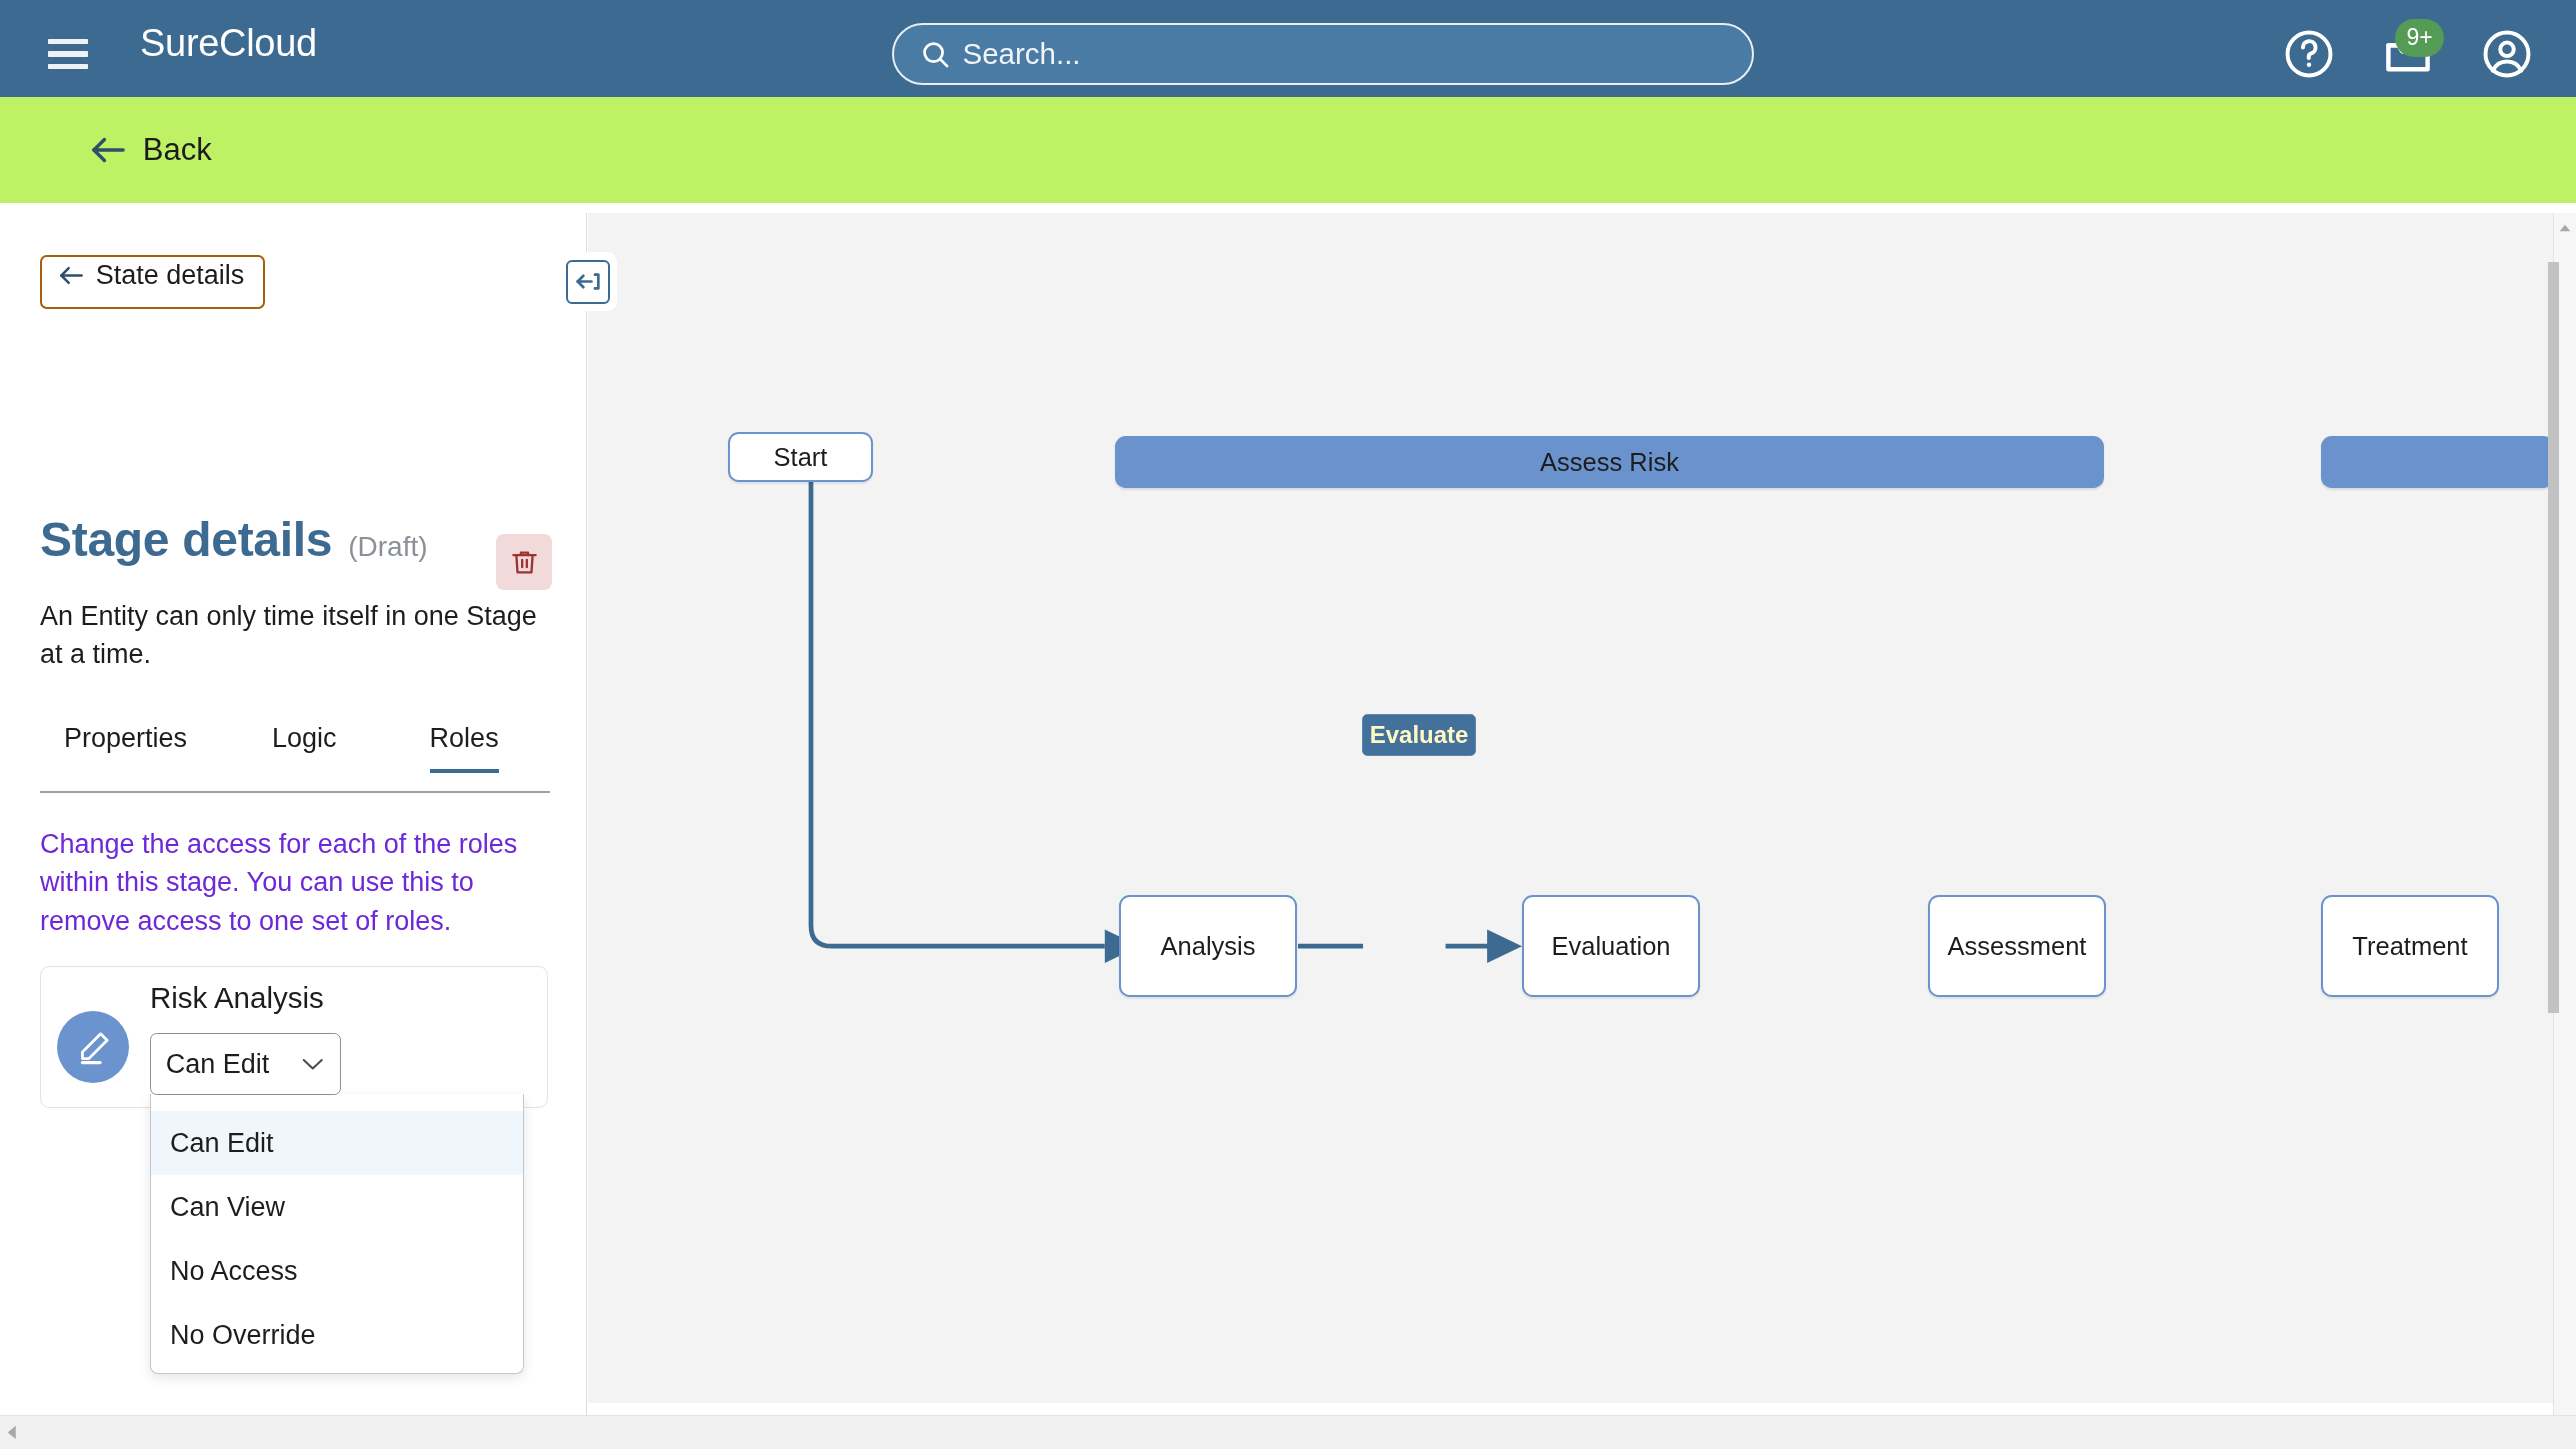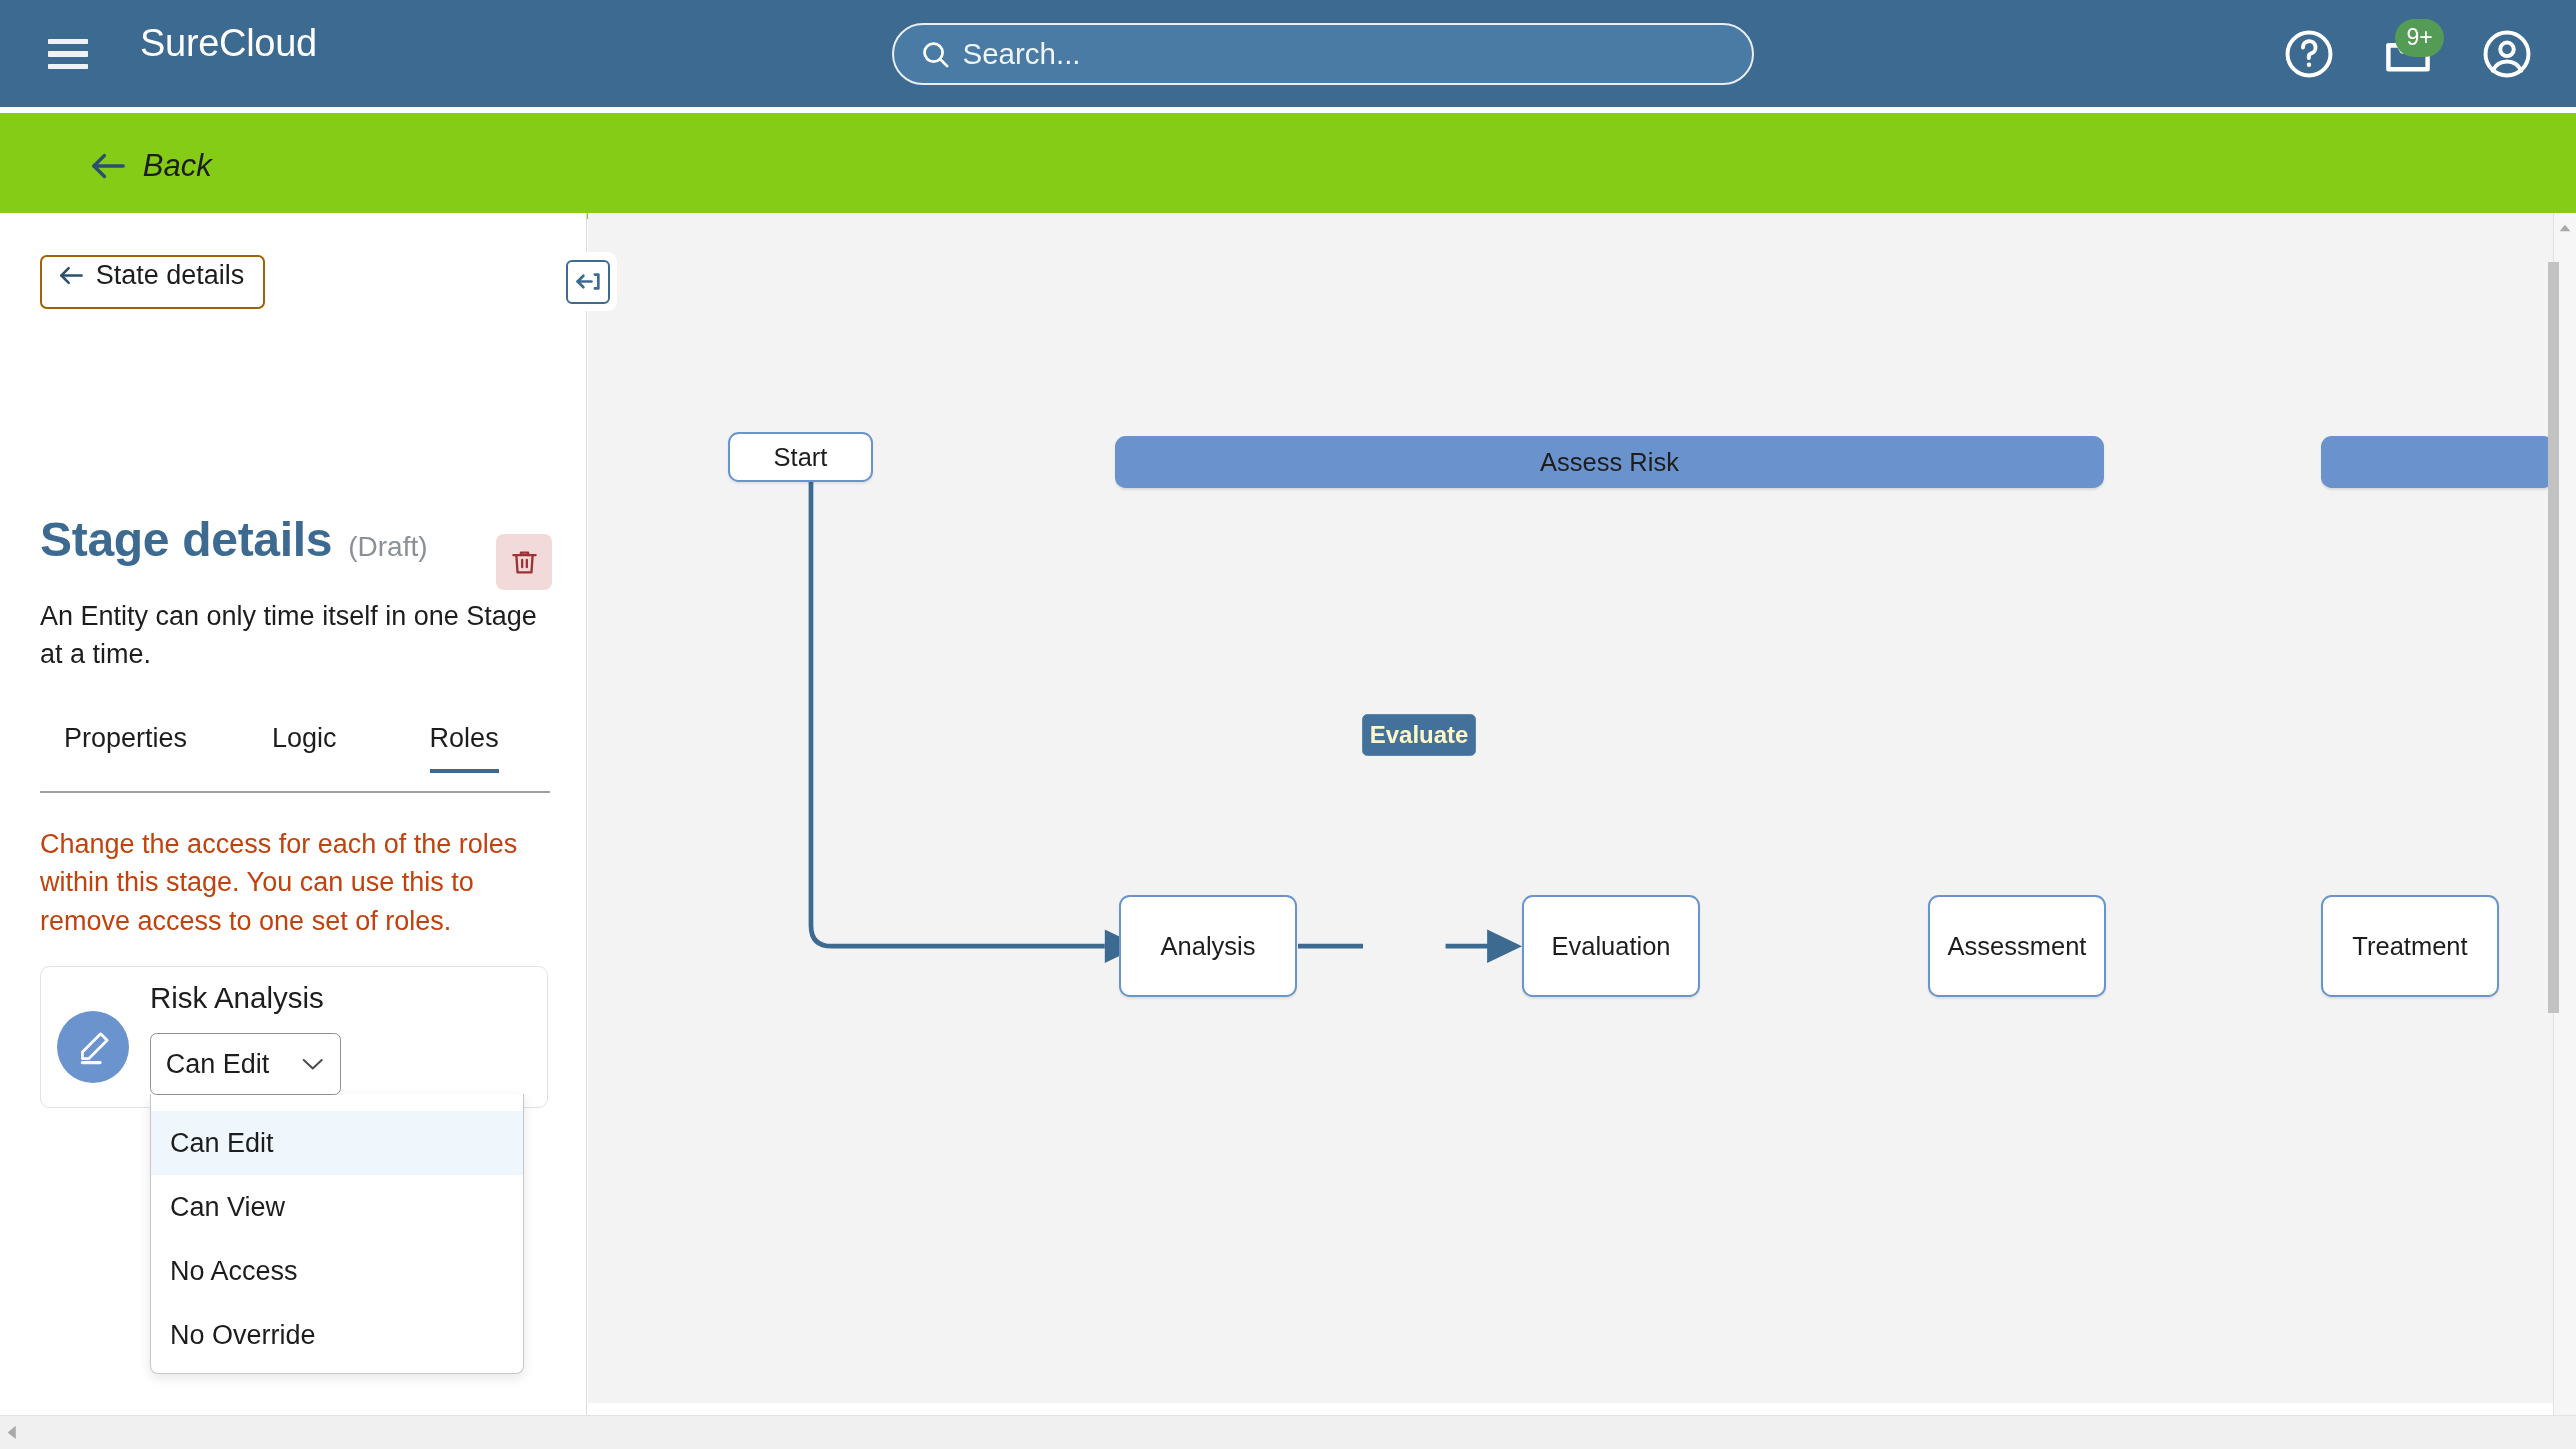--- a/index.html
+++ b/index.html
@@ -46,23 +46,22 @@
   #badge {
     position: absolute; left: 2395px; top: 19px;
     background: #549b55; color: #ffffff;
     font-size: 23px; line-height: 1;
     padding: 7.4px 11.4px; border-radius: 19px; white-space: nowrap;
     z-index: 3;
   }
 
   
   #backbar {
-    position: absolute; left: 0; top: 113px; width: 2576px; height: 106px;
-    background: #84cc16;
-    font-style: italic;
+    position: absolute; left: 0; top: 97px; width: 2576px; height: 106px;
+    background: #bef264;
   }
   #back-btn {
     position: absolute; left: 89px; top: 35px;
     display: flex; align-items: center; gap: 14.8px; cursor: pointer;
   }
   #back-arrow { width: 39px; height: 34px; }
   #back-label { font-size: 31px; color: #1d1d1d; }
 
   
   #leftpanel {
@@ -105,21 +104,21 @@
     padding: 0 0 14.8px 0; white-space: nowrap;
     border-bottom: 4.7px solid transparent; margin-bottom: -3.4px;
   }
   .tab.active { border-bottom-color: #3c6a91; }
   #tab-properties { margin-left: 24px; }
   #tab-logic { margin-left: 85px; }
   #tab-roles { margin-left: 93px; }
 
   #roles-desc {
     position: absolute; left: 40px; top: 612px; width: 510px;
-    font-size: 27px; line-height: 1.42; color: #c2410c;
+    font-size: 27px; line-height: 1.42; color: #6d28d9;
   }
 
   #role-card {
     position: absolute; left: 40px; top: 753px;
     width: 508px; height: 142px;
     border: 1.3px solid #dfe3e7; border-radius: 9.4px; background: #ffffff;
   }
   #role-avatar {
     position: absolute; left: 57px; top: 798px;
     width: 72px; height: 72px; border-radius: 50%;

